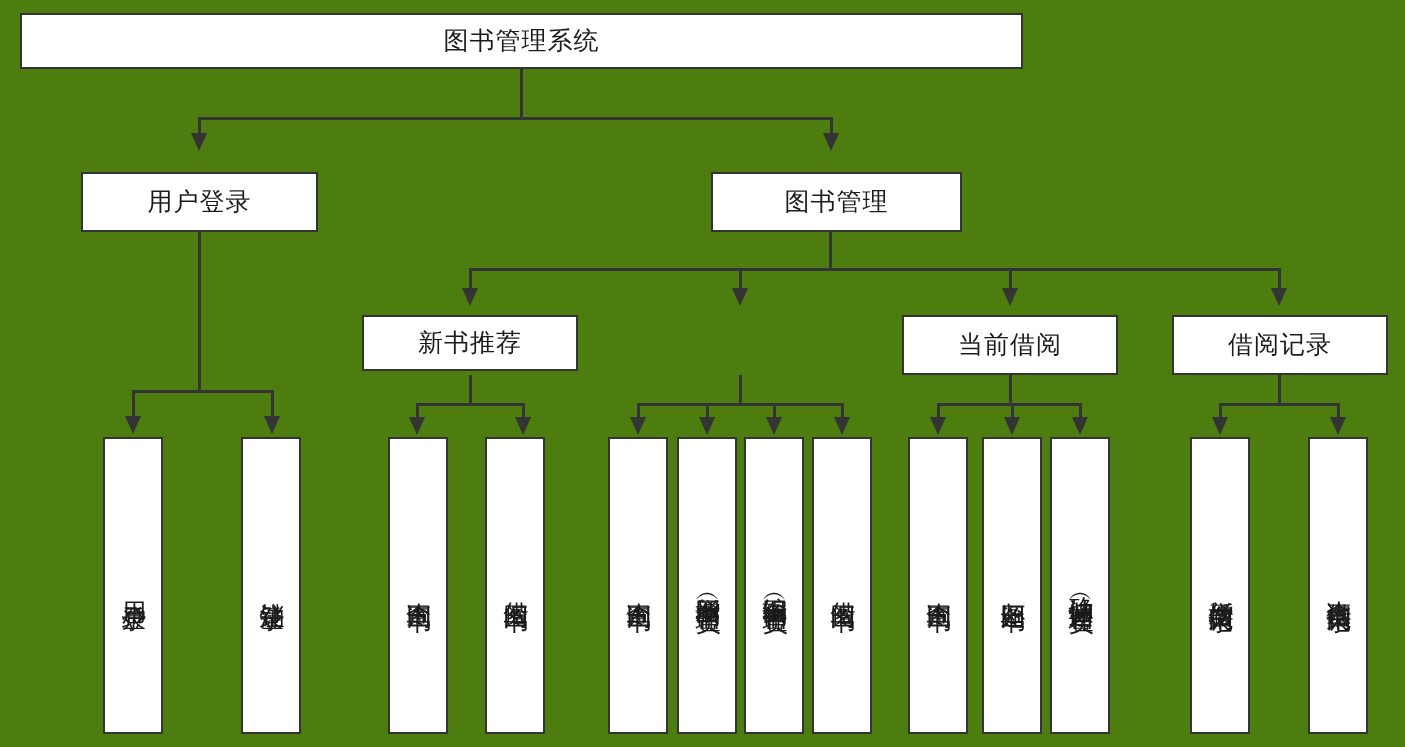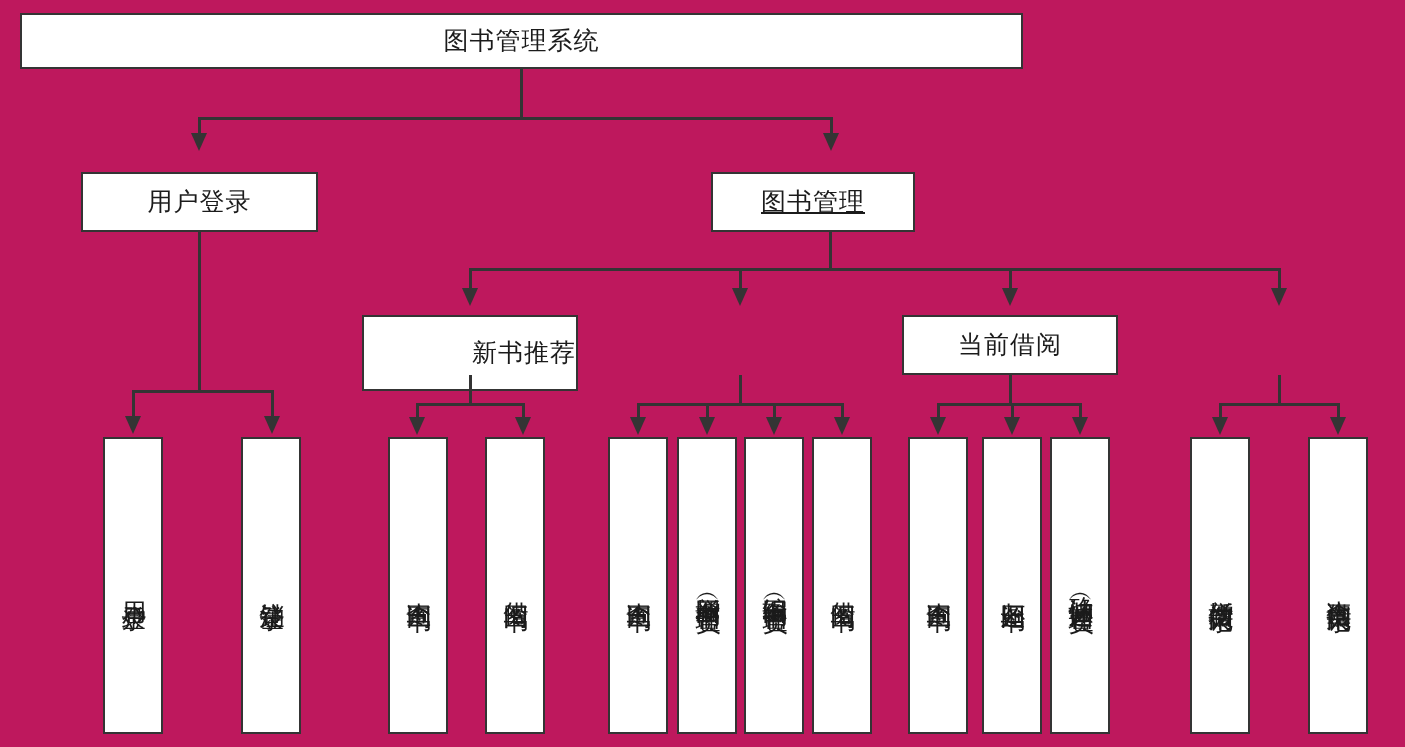--- a/index.html
+++ b/index.html
@@ -7,21 +7,21 @@
     padding: 0;
     background: #ffffff;
   }
   body {
     font-family: "DejaVu Sans", "Liberation Sans", sans-serif;
   }
   #canvas {
     position: relative;
     width: 1405px;
     height: 747px;
-    background: #be185d;
+    background: #4d7c0f;
     overflow: hidden;
   }
   .node {
     position: absolute;
     box-sizing: border-box;
     border: 2.5px solid #343434;
     background: #ffffff;
     display: flex;
     align-items: center;
     justify-content: center;
@@ -83,21 +83,21 @@
 
   <div class="conn h" style="left:198px; top:117px; width:634px; height:2.5px;"></div>
   <div class="conn v" style="left:198px; top:117px; width:2.5px; height:18px;"></div>
   <div class="conn v" style="left:830px; top:117px; width:2.5px; height:18px;"></div>
   <div class="arrow" style="left:191px; top:133px;"></div>
   <div class="arrow" style="left:823px; top:133px;"></div>
 
   <div class="node horiz" style="left:81px; top:172px; width:237px; height:60px;">
     <span>用户登录</span>
   </div>
-  <div class="node horiz" style="left:711px; top:172px; width:204px; height:60px;text-decoration:underline;">
+  <div class="node horiz" style="left:711px; top:172px; width:251px; height:60px;">
     <span>图书管理</span>
   </div>
 
   <div class="conn v" style="left:198px; top:232px; width:2.5px; height:160px;"></div>
   <div class="conn h" style="left:132px; top:390px; width:141px; height:2.5px;"></div>
   <div class="conn v" style="left:132px; top:390px; width:2.5px; height:28px;"></div>
   <div class="conn v" style="left:271px; top:390px; width:2.5px; height:28px;"></div>
   <div class="arrow" style="left:125px; top:416px;"></div>
   <div class="arrow" style="left:264px; top:416px;"></div>
 
@@ -105,25 +105,28 @@
   <div class="conn h" style="left:469px; top:268px; width:812px; height:2.5px;"></div>
   <div class="conn v" style="left:469px; top:268px; width:2.5px; height:22px;"></div>
   <div class="conn v" style="left:739px; top:268px; width:2.5px; height:22px;"></div>
   <div class="conn v" style="left:1009px; top:268px; width:2.5px; height:22px;"></div>
   <div class="conn v" style="left:1278px; top:268px; width:2.5px; height:22px;"></div>
   <div class="arrow" style="left:462px; top:288px;"></div>
   <div class="arrow" style="left:732px; top:288px;"></div>
   <div class="arrow" style="left:1002px; top:288px;"></div>
   <div class="arrow" style="left:1271px; top:288px;"></div>
 
-  <div class="node horiz" style="left:362px; top:315px; width:216px; height:76px;justify-content:flex-end;">
+  <div class="node horiz" style="left:362px; top:315px; width:216px; height:56px;">
     <span>新书推荐</span>
   </div>
   <div class="node horiz" style="left:902px; top:315px; width:216px; height:60px;align-items:center;">
     <span>当前借阅</span>
+  </div>
+  <div class="node horiz" style="left:1172px; top:315px; width:216px; height:60px;">
+    <span>借阅记录</span>
   </div>
 
   <div class="conn v" style="left:469px; top:375px; width:2.5px; height:30px;"></div>
   <div class="conn h" style="left:416px; top:403px; width:108px; height:2.5px;"></div>
   <div class="conn v" style="left:416px; top:403px; width:2.5px; height:16px;"></div>
   <div class="conn v" style="left:522px; top:403px; width:2.5px; height:16px;"></div>
   <div class="arrow" style="left:409px; top:417px;"></div>
   <div class="arrow" style="left:515px; top:417px;"></div>
 
   <div class="conn v" style="left:739px; top:375px; width:2.5px; height:30px;"></div>

